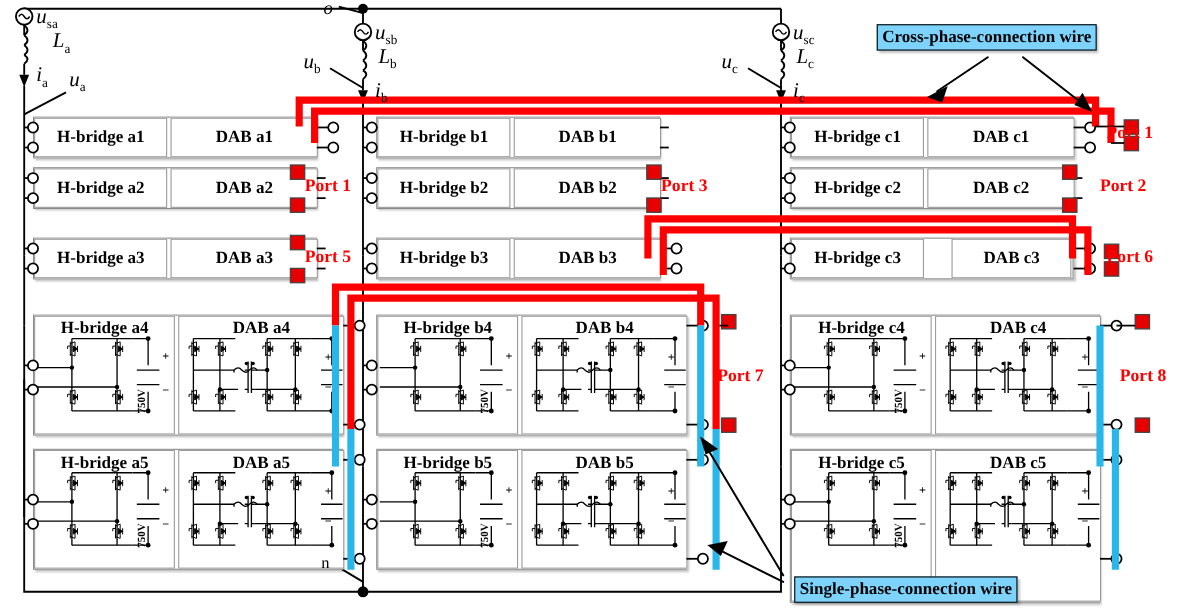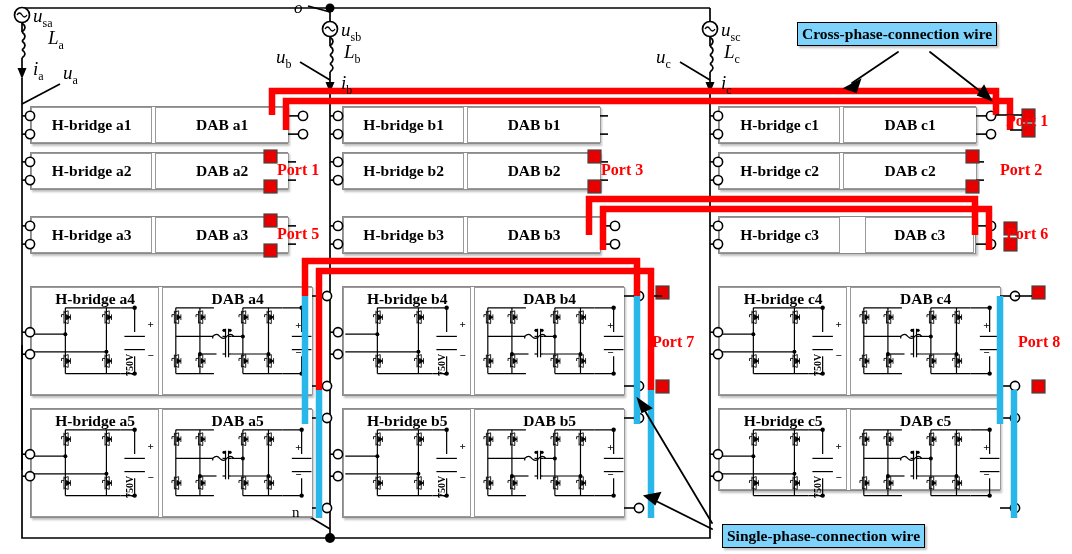--- a/index.html
+++ b/index.html
@@ -1368,21 +1368,21 @@
       <polygon points="106.64299999999999,70.44000000000001 106.64299999999999,75.56 110.56299999999999,73.00000000000001"></polygon>
     </g>
     <g stroke="#000" stroke-width="0.8800000000000001" fill="none">
       <path d="M110.56299999999999,70.18400000000001 L110.56299999999999,75.816"></path>
     </g>
           </svg>
           <span class="pm" style="left: 131.854px; top: 30.8px;">+</span>
           <span class="pm" style="left: 131.854px; top: 58.3px;">−</span>
         </div>
       </div>
-      <div class="mod detail" style="left: 718px; top: 408px; width: 282px; height: 83px;">
+      <div class="mod detail" style="left: 718px; top: 408px; width: 282px; height: 140px;">
         <div class="hb" style="left: 0px; width: 128.31px;">
           <div class="modtext">H-bridge c5</div>
           <svg width="128.31" height="110" style="position: absolute; left: 0px; top: 0px;">
             <g stroke="#000" stroke-width="1.2" fill="none">
       <path d="M33.360600000000005,19.8 L88.4198,19.8"></path>
       <path d="M33.360600000000005,85.60000000000001 L88.4198,85.60000000000001"></path>
       <path d="M1.2831000000000001,46.199999999999996 L33.360600000000005,46.199999999999996"></path>
       <path d="M1.2831000000000001,63.8 L74.4198,63.8"></path>
       <path d="M33.360600000000005,19.8 L33.360600000000005,46.199999999999996"></path>
       <path d="M74.4198,19.8 L74.4198,63.8"></path>

